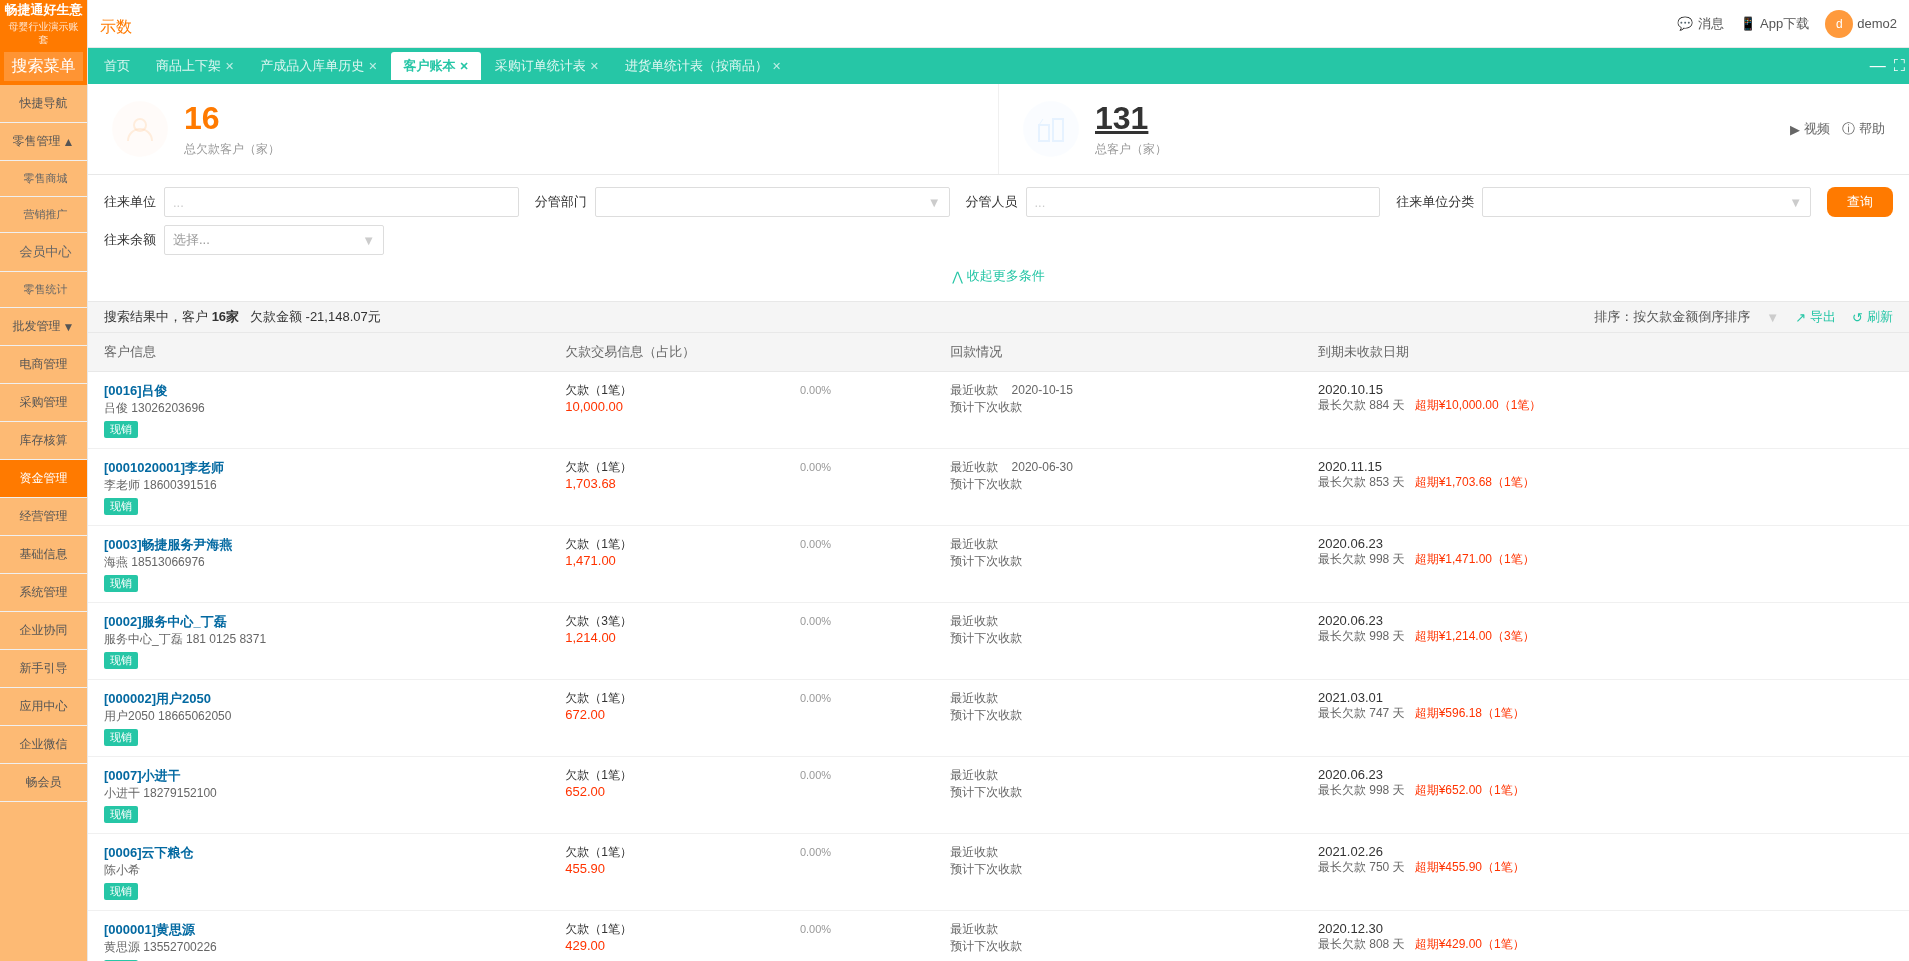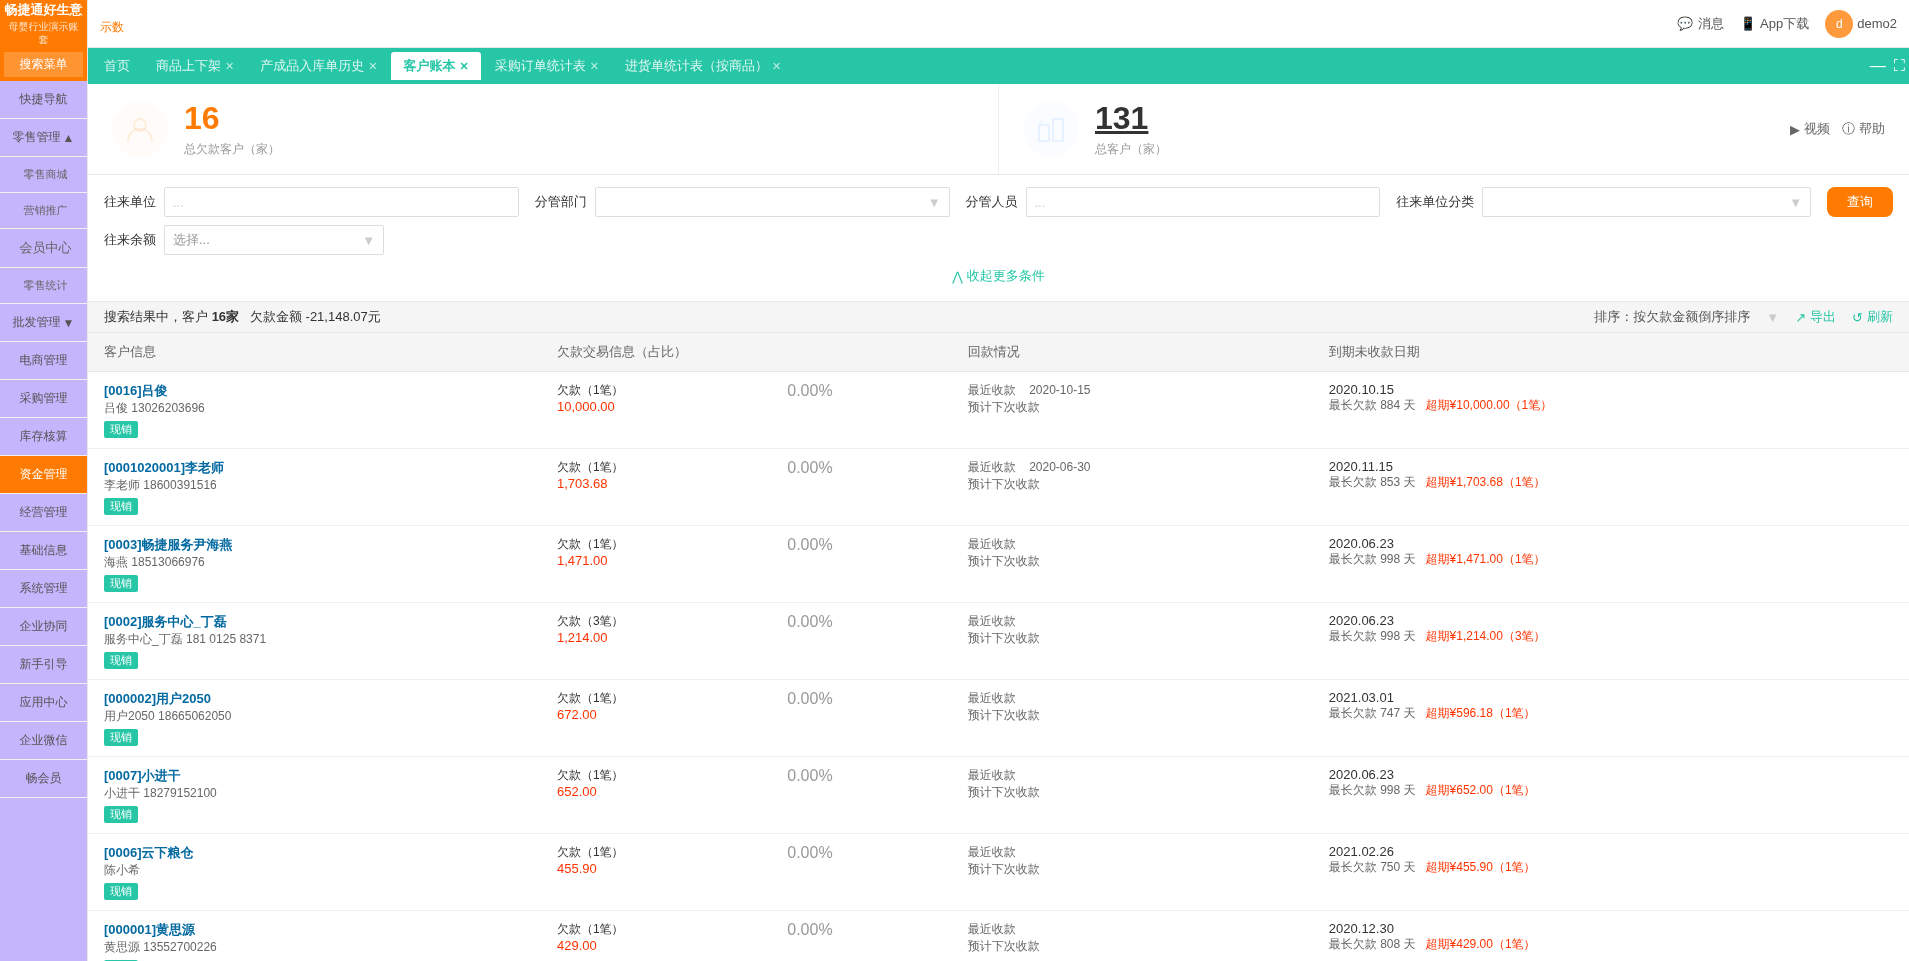--- a/index.html
+++ b/index.html
@@ -1,34 +1,34 @@
 <!DOCTYPE html>
 <html><head>
   <meta charset="utf-8">
   <style>
     * { box-sizing: border-box; margin: 0; padding: 0; font-family: 'Microsoft YaHei', SimHei, Arial, sans-serif; }
     body { background: #f5f5f5; font-size: 13px; color: #333; overflow: hidden; height: 961px; }
 
     
     .app-container { display: flex; height: 100%; }
-    .sidebar { width: 88px; background: #c4b5fd; border-right: 1px solid #e8e8e8; display: flex; flex-direction: column; flex-shrink: 0; }
+    .sidebar { width: 88px; background: #fdba74; border-right: 1px solid #e8e8e8; display: flex; flex-direction: column; flex-shrink: 0; }
     .main-area { flex: 1; display: flex; flex-direction: column; overflow: hidden; }
 
     
     .sidebar-logo { background: #ff7a00; padding: 8px 4px; text-align: center; color: white; font-size: 12px; line-height: 1.3; height: 48px; display: flex; align-items: center; justify-content: center; }
     .sidebar-search { background: #ff7a00; padding: 4px; }
-    .sidebar-search-btn { background: rgba(255,255,255,0.2); color: white; border: none; width: 100%; padding: 4px; font-size: 12px; cursor: pointer; border-radius: 0; }
+    .sidebar-search-btn { background: rgba(255,255,255,0.2); color: white; border: none; width: 100%; padding: 4px; font-size: 16px; cursor: pointer; border-radius: 0; }
     .sidebar-nav { flex: 1; overflow-y: auto; }
     .sidebar-item { padding: 10px 4px; text-align: center; cursor: pointer; font-size: 12px; color: #555; border-bottom: 1px solid #f0f0f0; }
     .sidebar-item.active { background: #ff7a00; color: white; }
     .sidebar-item.has-arrow { display: flex; align-items: center; justify-content: center; gap: 2px; }
 
     
     .topbar { background: #fff; border-bottom: 1px solid #e8e8e8; display: flex; align-items: center; justify-content: space-between; padding: 0 12px; height: 48px; flex-shrink: 0; }
-    .topbar-left { display: flex; align-items: center; gap: 8px; font-size: 12px; color: #666; margin-top: 7px; }
+    .topbar-left { display: flex; align-items: center; gap: 8px; font-size: 16px; color: #666; margin-top: 7px; }
     .topbar-right { display: flex; align-items: center; gap: 16px; font-size: 13px; color: #555; }
     .topbar-icon { cursor: pointer; display: flex; align-items: center; gap: 4px; }
     .avatar { width: 28px; height: 28px; border-radius: 50%; background: #ff9a3c; display: flex; align-items: center; justify-content: center; color: white; font-size: 12px; }
 
     
     .tabs-bar { background: #26c6a6; display: flex; align-items: center; height: 36px; flex-shrink: 0; padding: 0 4px; }
     .tab { display: flex; align-items: center; gap: 4px; padding: 0 12px; height: 28px; font-size: 13px; color: rgba(255,255,255,0.85); cursor: pointer; border-radius: 3px 3px 0 0; margin-right: 2px; white-space: nowrap; }
     .tab.active { background: #fff; color: #26c6a6; font-weight: bold; }
     .tab-close { font-size: 11px; color: rgba(255,255,255,0.7); cursor: pointer; }
     .tab.active .tab-close { color: #26c6a6; }
@@ -74,21 +74,21 @@
     .table-container { flex: 1; overflow-y: auto; background: #fff; }
     .table { width: 100%; border-collapse: collapse; }
     .table thead tr { background: #f5f5f5; border-bottom: 1px solid #e8e8e8; }
     .table th { padding: 10px 16px; font-size: 13px; font-weight: normal; color: #666; text-align: left; white-space: nowrap; }
     .table td { padding: 10px 16px; font-size: 13px; border-bottom: 1px solid #f0f0f0; vertical-align: top; }
     .customer-name-link { color: #0369a1; cursor: pointer; text-decoration: none; font-weight: bold; }
     .customer-phone { color: #666; font-size: 12px; }
     .tag-green { background: #26c6a6; color: white; font-size: 11px; padding: 1px 6px; border-radius: 2px; display: inline-block; margin-top: 4px; }
     .debt-amount { color: #ff3300; font-size: 13px; }
     .debt-info { font-size: 12px; color: #333; }
-    .percent { color: #999; font-size: 16px; }
+    .percent { color: #999; font-size: 11px; }
     .overdue-link { color: #ff3300; cursor: pointer; font-size: 12px; }
     .overdue-days { color: #666; font-size: 12px; }
     .date-text { font-size: 13px; color: #333; }
     .recent-text { font-size: 12px; color: #666; }
 
     
     ::-webkit-scrollbar { width: 6px; }
     ::-webkit-scrollbar-track { background: #f1f1f1; }
     ::-webkit-scrollbar-thumb { background: #ccc; border-radius: 3px; }
   </style>

